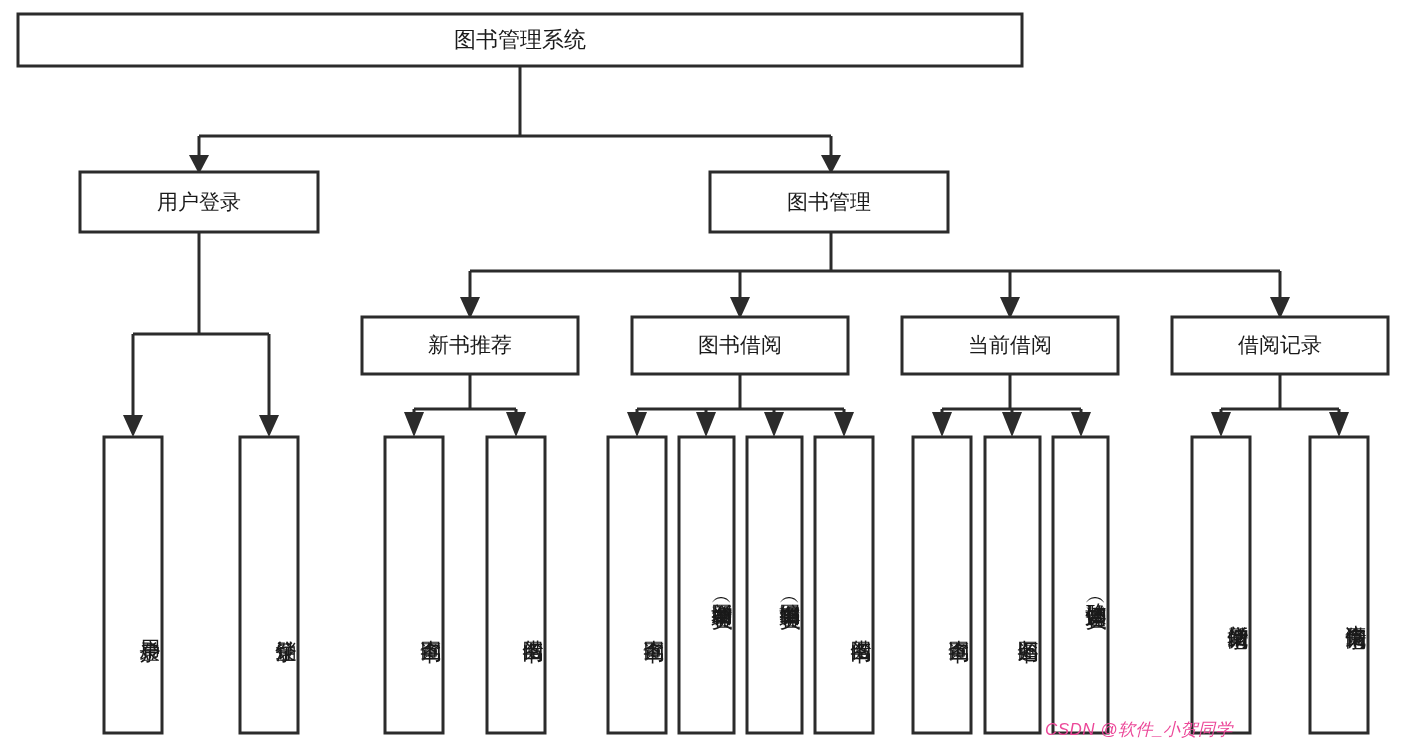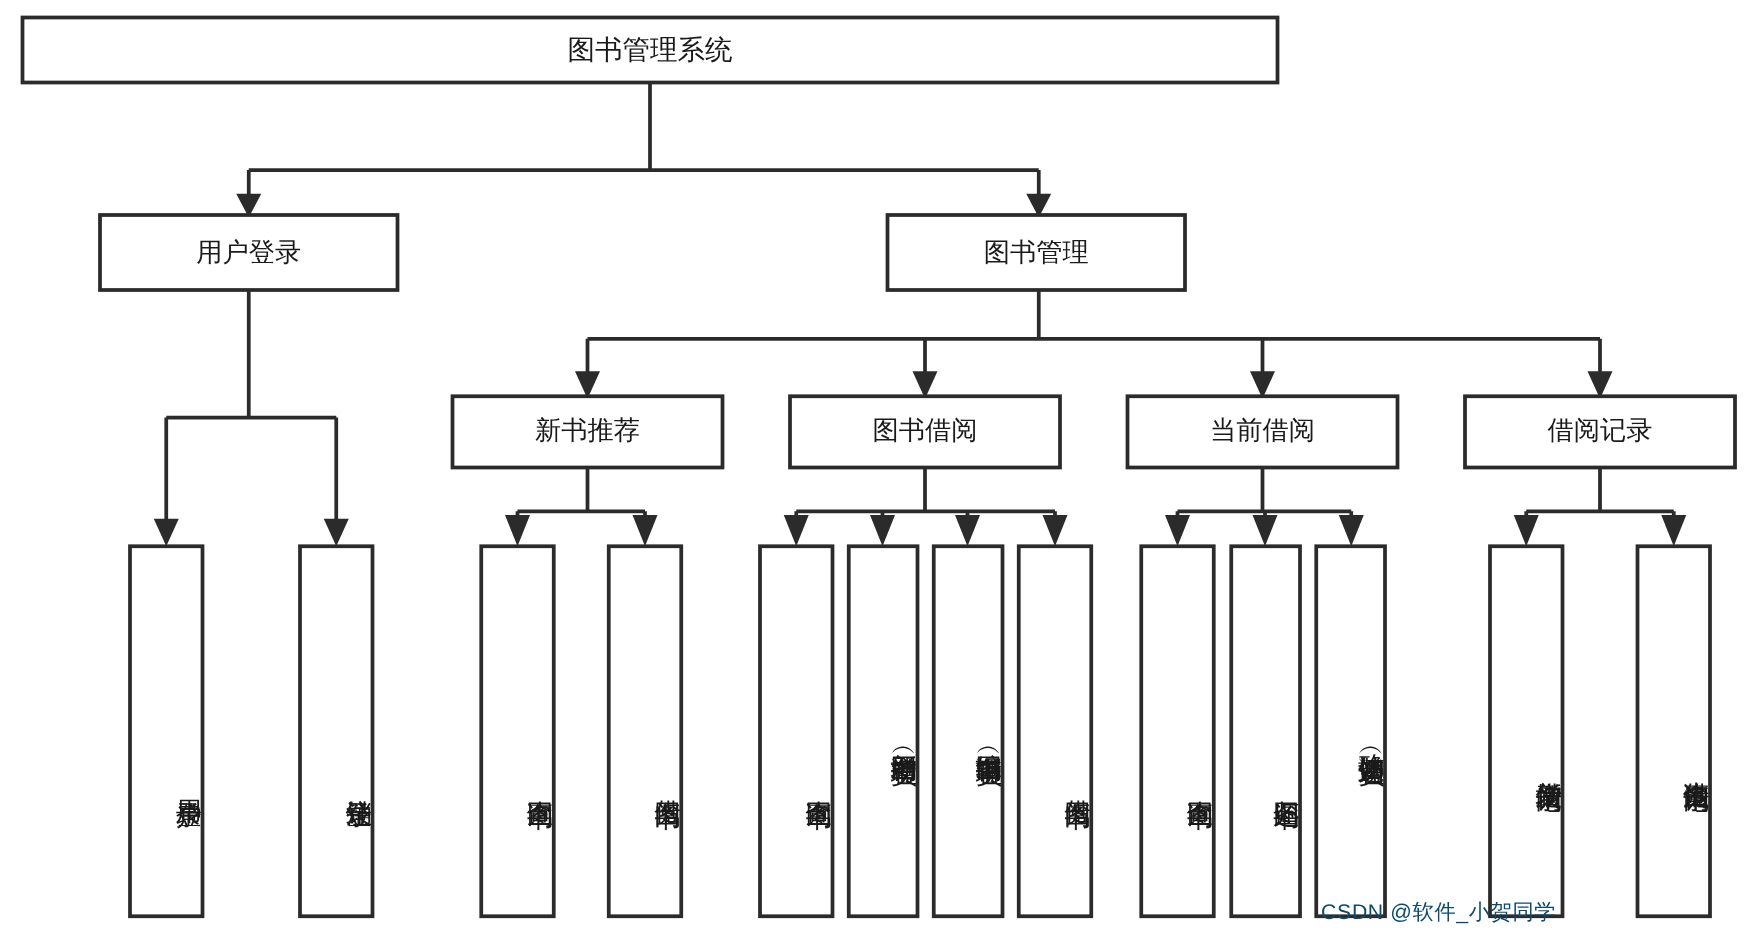--- a/index.html
+++ b/index.html
@@ -23,24 +23,25 @@
   }
   .vbox{
     position:absolute;
     display:flex;align-items:flex-start;justify-content:center;
     writing-mode:vertical-rl;text-orientation:upright;
     font-size:21px;line-height:1.18;letter-spacing:1px;
     color:#1a1a1a;white-space:nowrap;
     pointer-events:none;
   }
   .watermark{
-    position:absolute;right:0;bottom:6px;
-    font-size:17px;color:#0c4a6e;letter-spacing:0.5px;
+    position:absolute;right:12px;bottom:6px;
+    font-size:17px;color:#ec4899;letter-spacing:0.5px;
     font-family:"Liberation Sans","DejaVu Sans",sans-serif;
     white-space:nowrap;
+    font-style:italic;
   }
 </style>
 </head>
 <body>
 
 <div id="stage">
 
   <svg viewBox="0 0 1405 747">
     <defs>
       <marker id="arrow" viewBox="0 0 12 12" refX="6" refY="10" markerWidth="12" markerHeight="12" orient="auto-start-reverse">

